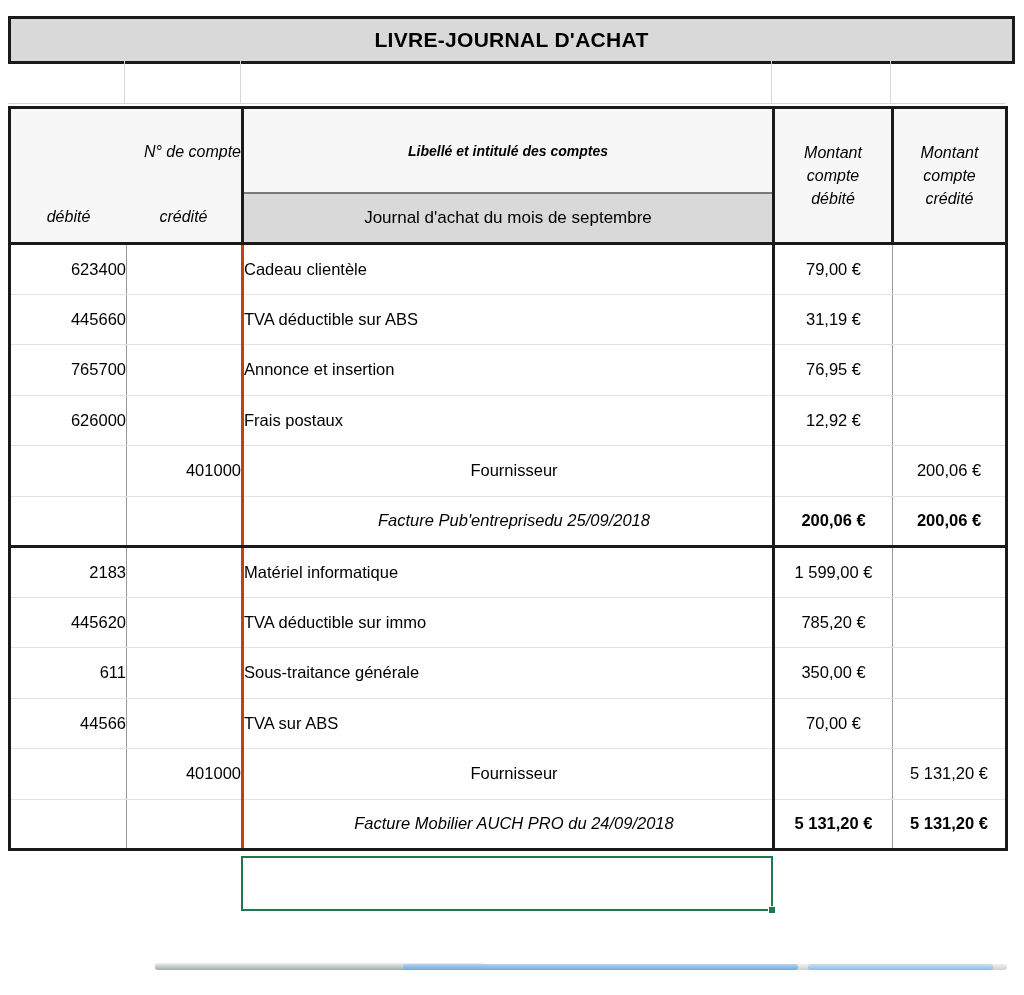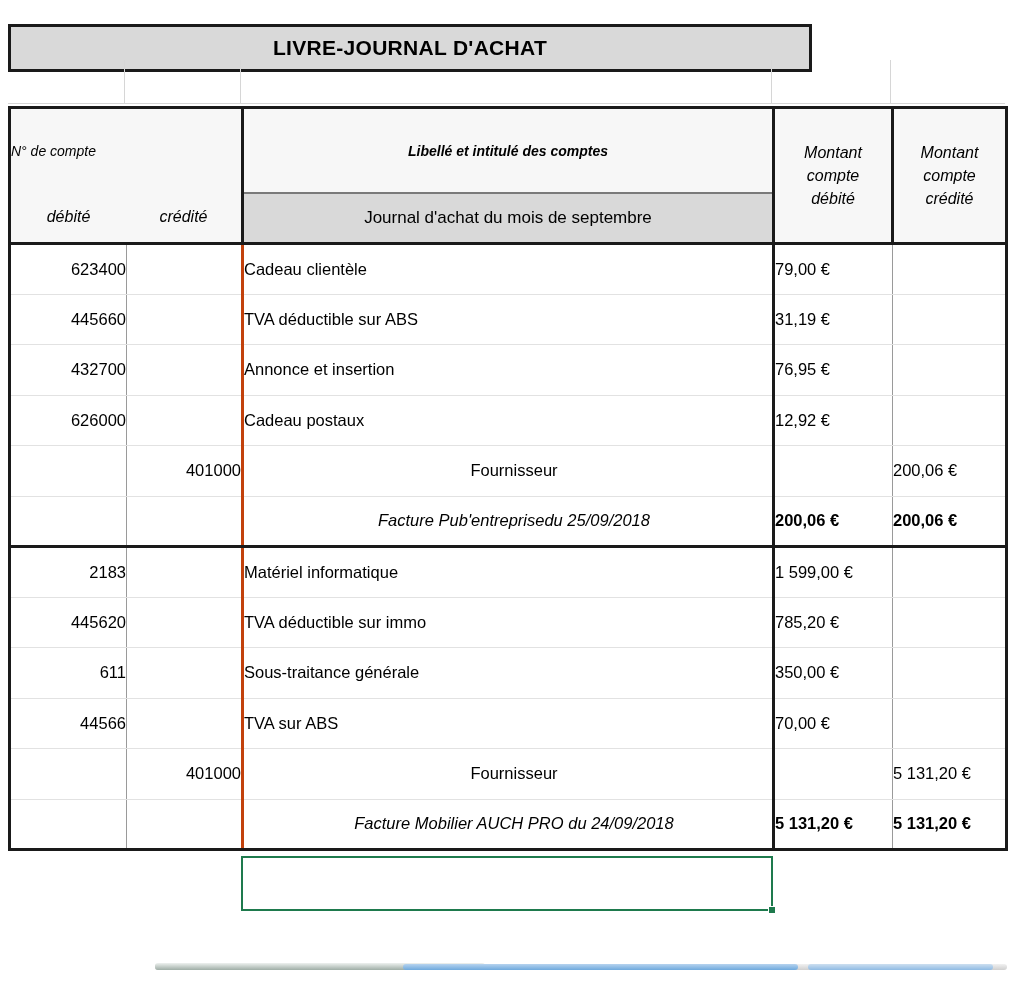--- a/index.html
+++ b/index.html
@@ -19,22 +19,22 @@
     position: relative;
     width: 1024px;
     height: 995px;
     background: #ffffff;
   }
 
   
   .title-banner {
     position: absolute;
     left: 8px;
-    top: 24px;
-    width: 804px;
+    top: 16px;
+    width: 1007px;
     height: 48px;
     background: #d9d9d9;
     border: 3px solid #1a1a1a;
     box-sizing: border-box;
     display: flex;
     align-items: center;
     justify-content: center;
   }
   .title-banner .title-text {
     font-size: 21px;
@@ -96,22 +96,22 @@
     text-align: center;
   }
   .hdr-numcompte {
     height: 136px;
     position: relative;
   }
   .hdr-numcompte .nc-title {
     position: absolute;
     left: 0; right: 0;
     top: 34px;
-    text-align: left;
-    font-size: 14px;
+    text-align: right;
+    font-size: 16px;
   }
   .hdr-numcompte .nc-sub {
     position: absolute;
     bottom: 16px;
     width: 100%;
     display: flex;
   }
   .hdr-numcompte .nc-sub span {
     flex: 1 1 50%;
     text-align: center;
@@ -172,21 +172,21 @@
     border-right: 3px solid #c2410c;
   }
   td.lib {
     text-align: left;
     padding-left: 8px;
     border-right: 3px solid #1a1a1a;
   }
   td.lib.center { text-align: center; padding-left: 12px; }
   td.lib.italic { font-style: italic; }
   td.amt {
-    text-align: left;
+    text-align: center;
     padding-right: 10px;
     border-right: 1px solid #9a9a9a;
   }
   td.amt.last {
     border-right: 3px solid #1a1a1a;
   }
   td.amt.bold { font-weight: bold; }
 
   tr.block-end td {
     border-bottom: 3px solid #1a1a1a;
@@ -342,30 +342,30 @@
         <td class="amt last"></td>
       </tr>
       <tr class="data-row">
         <td class="acct-deb">445660</td>
         <td class="acct-cre"></td>
         <td class="lib">TVA déductible sur ABS</td>
         <td class="amt">31,19 €</td>
         <td class="amt last"></td>
       </tr>
       <tr class="data-row">
-        <td class="acct-deb">432700</td>
+        <td class="acct-deb">765700</td>
         <td class="acct-cre"></td>
         <td class="lib">Annonce et insertion</td>
         <td class="amt">76,95 €</td>
         <td class="amt last"></td>
       </tr>
       <tr class="data-row">
         <td class="acct-deb">626000</td>
         <td class="acct-cre"></td>
-        <td class="lib">Cadeau postaux</td>
+        <td class="lib">Frais postaux</td>
         <td class="amt">12,92 €</td>
         <td class="amt last"></td>
       </tr>
       <tr class="data-row">
         <td class="acct-deb"></td>
         <td class="acct-cre">401000</td>
         <td class="lib center">Fournisseur</td>
         <td class="amt"></td>
         <td class="amt last">200,06 €</td>
       </tr>

